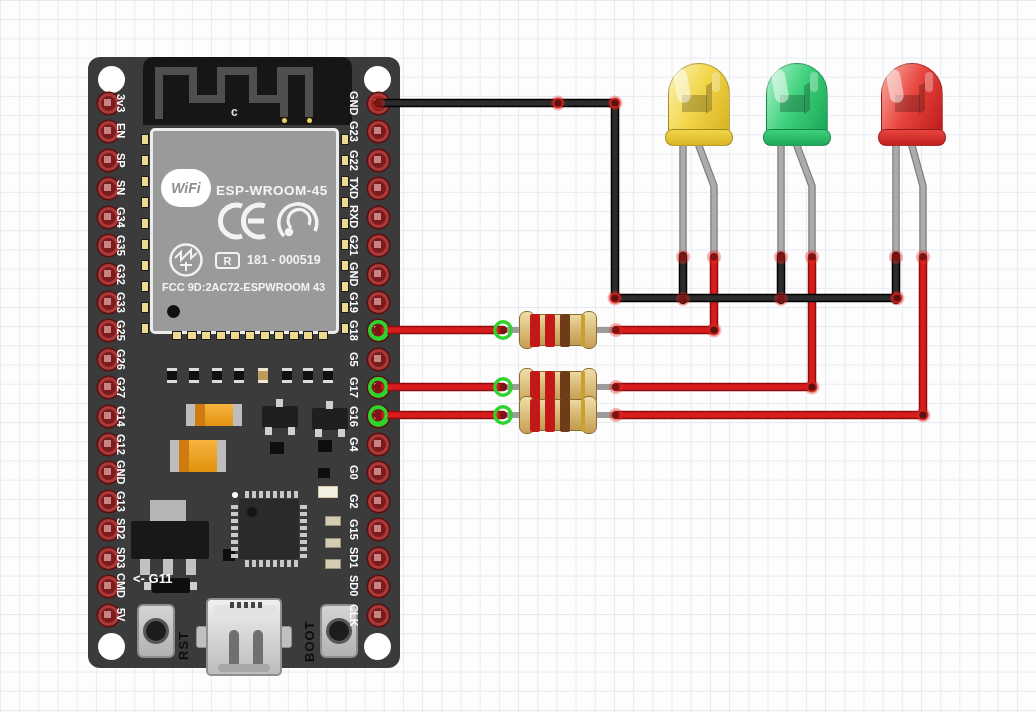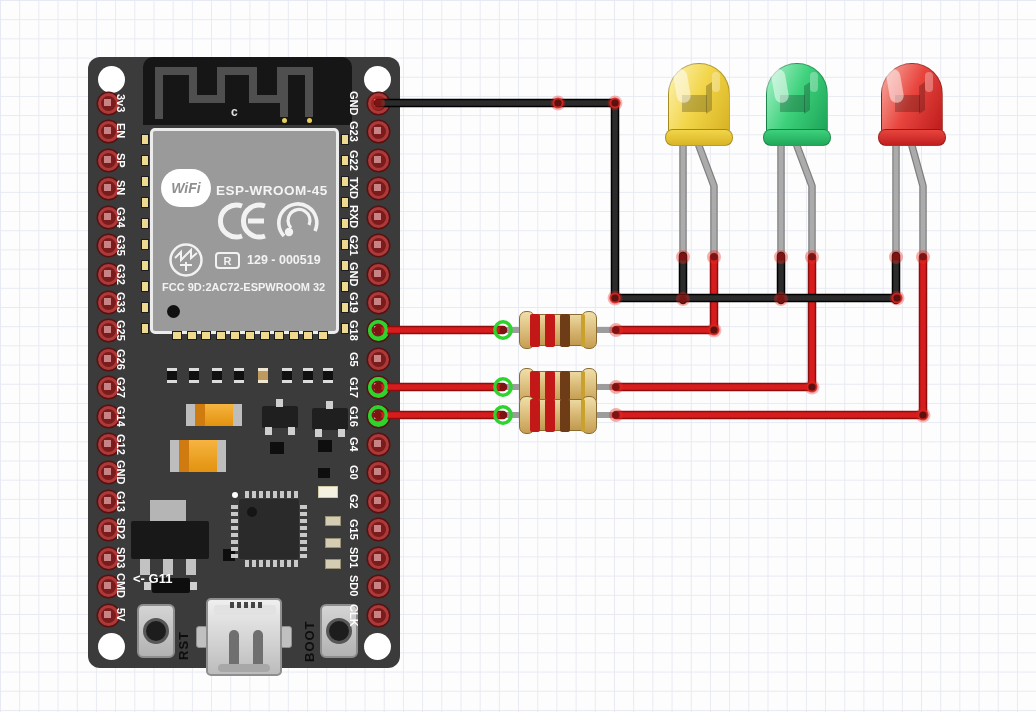--- a/index.html
+++ b/index.html
@@ -102,22 +102,22 @@
         <path d="M10,35 A19,19 0 1 1 41,30" stroke="#f2f2f2" stroke-width="3.6" fill="none"></path>
         <path d="M17,27 A11,11 0 1 1 35,24" stroke="#f2f2f2" stroke-width="3.2" fill="none"></path>
         <circle cx="15" cy="31" r="4.2" fill="#f2f2f2"></circle>
       </svg>
       <svg class="mod-svg" style="left:14px;top:110px" width="38" height="38">
         <circle cx="19" cy="19" r="15.5" stroke="#f2f2f2" stroke-width="2.5" fill="none"></circle>
         <path d="M8,17 L14,11 L14,19 L24,9 L24,17 L30,12" stroke="#f2f2f2" stroke-width="2" fill="none"></path>
         <path d="M13,24 L25,24 M19,21 L19,30" stroke="#f2f2f2" stroke-width="2" fill="none"></path>
       </svg>
       <div id="r-box">R</div>
-      <div id="cert-number">129 - 000519</div>
-      <div id="fcc-line">FCC 9D:2AC72-ESPWROOM 32</div>
+      <div id="cert-number">181 - 000519</div>
+      <div id="fcc-line">FCC 9D:2AC72-ESPWROOM 43</div>
       <div id="mod-dot"></div>
     </div>
 
     <div id="cast-layer">
         <div class="castpad" style="left:53px;top:77px;width:8px;height:11px"></div>
         <div class="castpad" style="left:253px;top:77px;width:8px;height:11px"></div>
         <div class="castpad" style="left:53px;top:98px;width:8px;height:11px"></div>
         <div class="castpad" style="left:253px;top:98px;width:8px;height:11px"></div>
         <div class="castpad" style="left:53px;top:119px;width:8px;height:11px"></div>
         <div class="castpad" style="left:253px;top:119px;width:8px;height:11px"></div>

